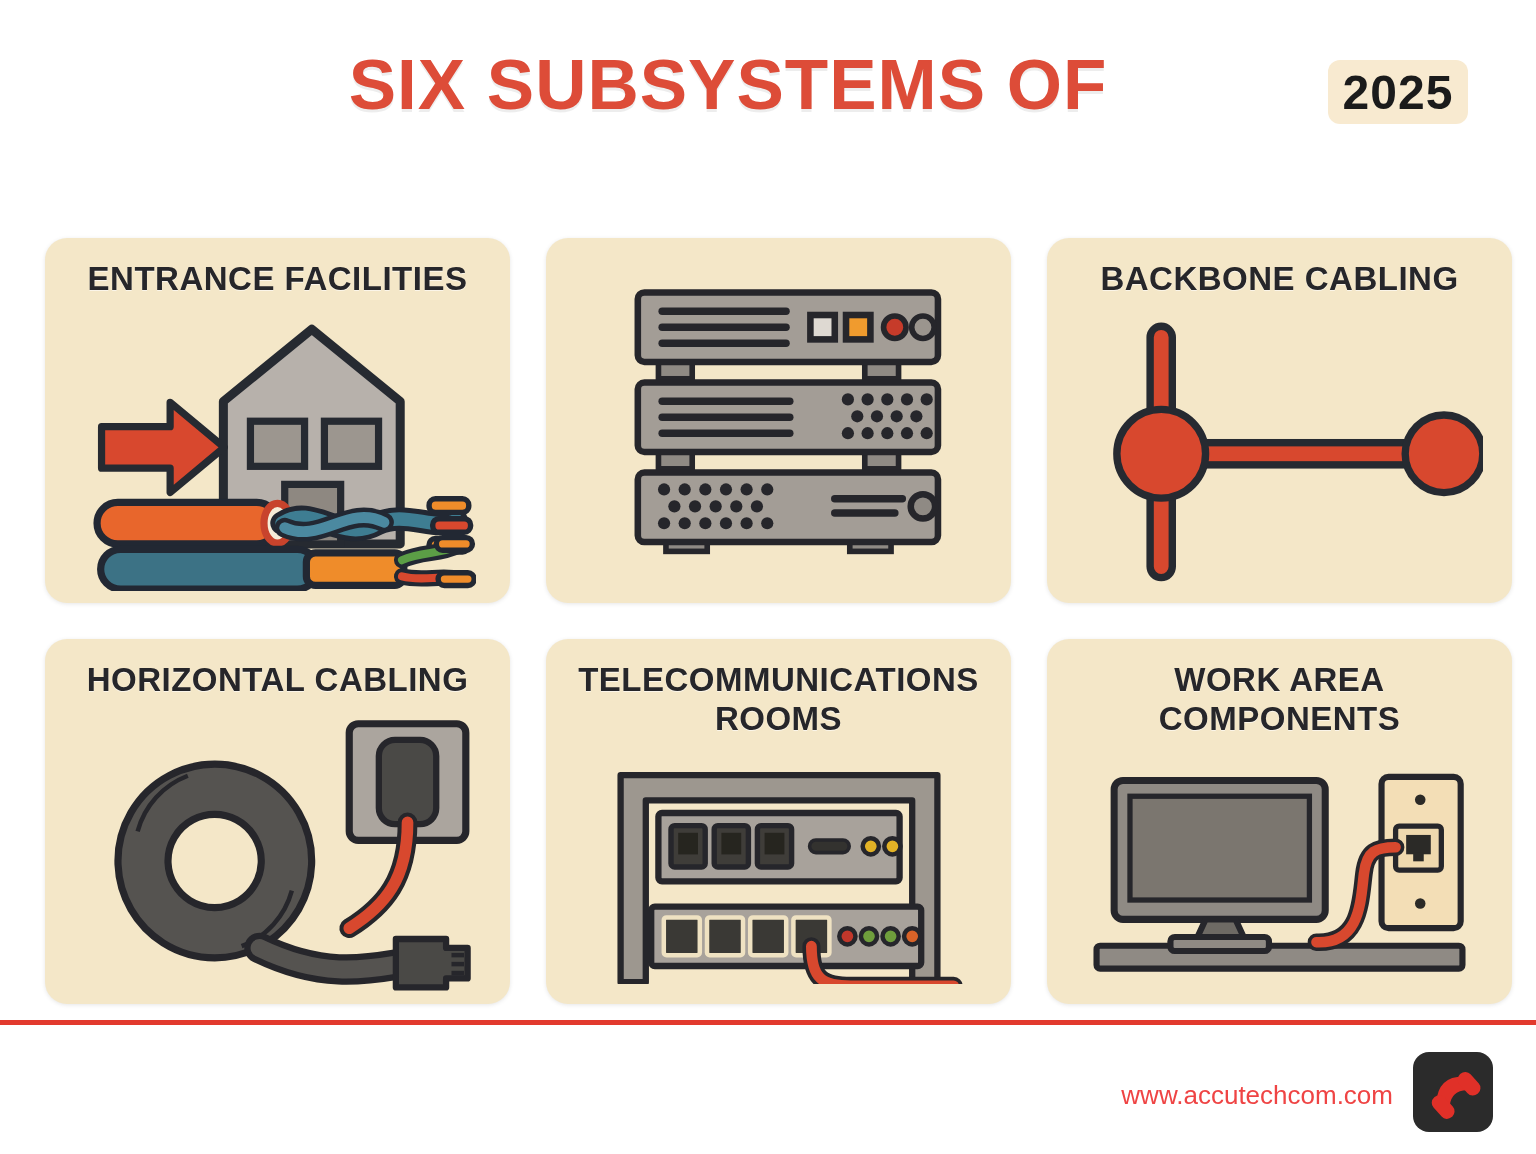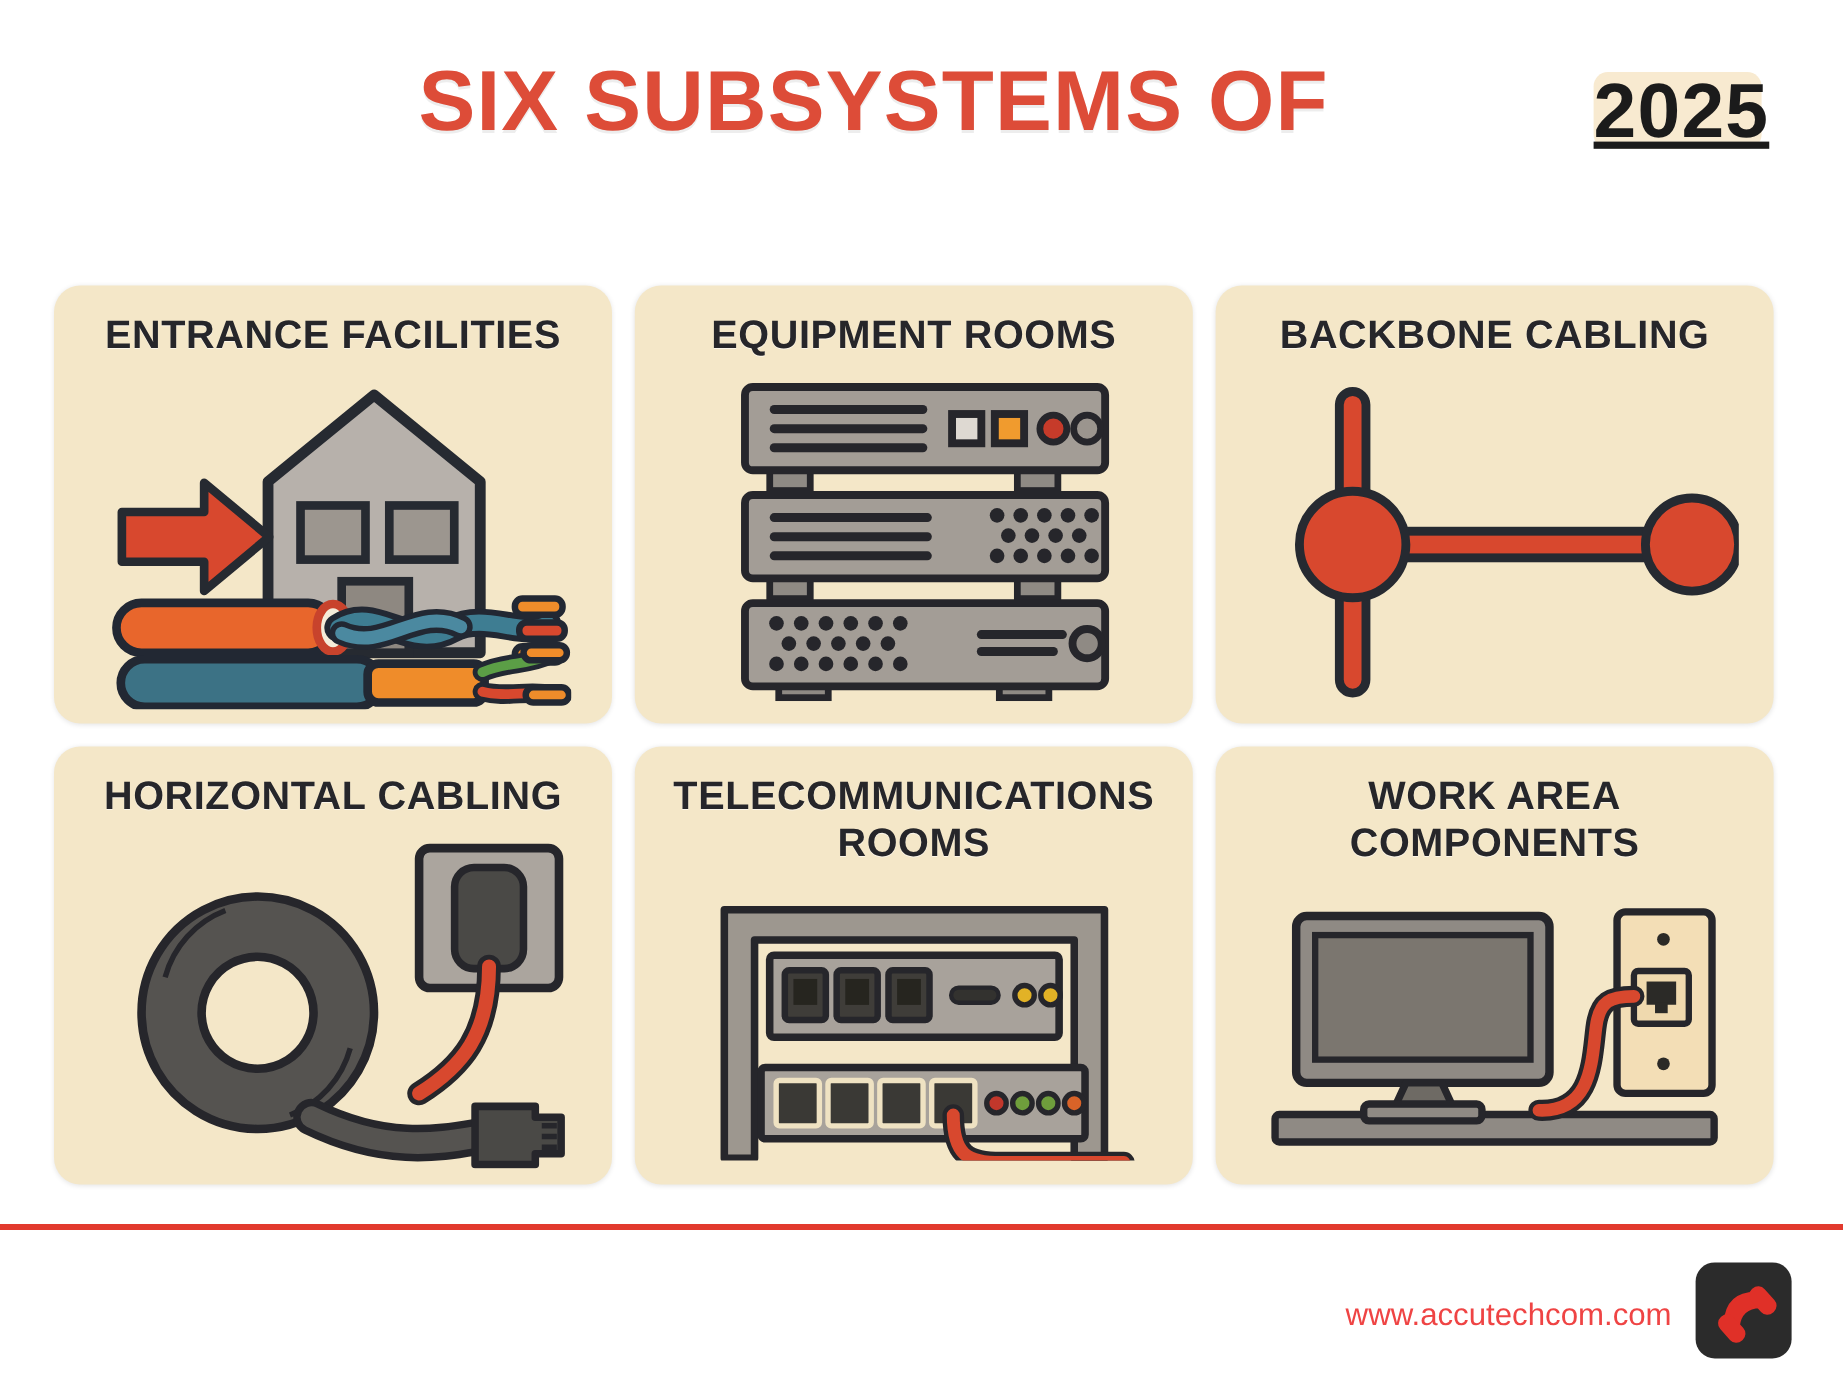--- a/index.html
+++ b/index.html
@@ -11,27 +11,27 @@
   
   .title-wrap{
     position:absolute;top:48px;left:0;right:80px;
     text-align:center;color:#dd4c38;
     font-weight:bold;font-size:71px;line-height:1.03;letter-spacing:1px;
     text-shadow:0 3px 0 rgba(0,0,0,0.07);
   }
   .year-badge{
     position:absolute;left:1328px;top:60px;width:140px;height:64px;
     background:#f8ead0;border-radius:12px;
-    display:flex;align-items:center;justify-content:flex-start;
-    font-weight:bold;font-size:64px;color:#1b1b1b;letter-spacing:1px;text-decoration:underline;
+    display:flex;align-items:center;justify-content:center;
+    font-weight:bold;font-size:48px;color:#1b1b1b;letter-spacing:1px;
   }
   
   .grid{
     position:absolute;left:45px;top:238px;
-    display:grid;grid-template-columns:repeat(3,465px);grid-auto-rows:365px;gap:19px;
+    display:grid;grid-template-columns:repeat(3,465px);grid-auto-rows:365px;gap:36px;
   }
   .panel{
     background:#f4e7c8;border-radius:22px;
     display:flex;flex-direction:column;align-items:center;
     box-shadow:0 1px 4px rgba(0,0,0,0.10);
   }
   .panel-heading{
     margin-top:22px;
     font-weight:bold;font-size:33px;letter-spacing:0.5px;line-height:1.18;
     color:#26262a;text-align:center;white-space:pre-line;
@@ -90,21 +90,20 @@
         <path d="M358,276 C380,266 400,270 420,260" fill="none" stroke="#5b9e46" stroke-width="9" stroke-linecap="round"></path>
         <path d="M358,294 C380,300 402,292 422,297" fill="none" stroke="#222833" stroke-width="18" stroke-linecap="round"></path>
         <path d="M358,294 C380,300 402,292 422,297" fill="none" stroke="#d8482e" stroke-width="9" stroke-linecap="round"></path>
         <rect x="396" y="251" width="40" height="14" rx="7" fill="#ef8c2a" stroke="#222833" stroke-width="6"></rect>
         <rect x="398" y="290" width="40" height="14" rx="7" fill="#ef8c2a" stroke="#222833" stroke-width="6"></rect>
       </svg>
     </div>
   </div>
 
   <div class="panel">
-    <div class="panel-heading">EQUIPMENT ROOMS</div>
     <div class="icon-area">
       <svg width="413" height="272" viewBox="0 0 440 290">
 
         <rect x="92" y="76" width="36" height="24" fill="#8f8a84" stroke="#26262b" stroke-width="6"></rect>
         <rect x="312" y="76" width="36" height="24" fill="#8f8a84" stroke="#26262b" stroke-width="6"></rect>
         <rect x="92" y="172" width="36" height="24" fill="#8f8a84" stroke="#26262b" stroke-width="6"></rect>
         <rect x="312" y="172" width="36" height="24" fill="#8f8a84" stroke="#26262b" stroke-width="6"></rect>
         <rect x="100" y="266" width="44" height="18" fill="#8f8a84" stroke="#26262b" stroke-width="6"></rect>
         <rect x="296" y="266" width="44" height="18" fill="#8f8a84" stroke="#26262b" stroke-width="6"></rect>
 

